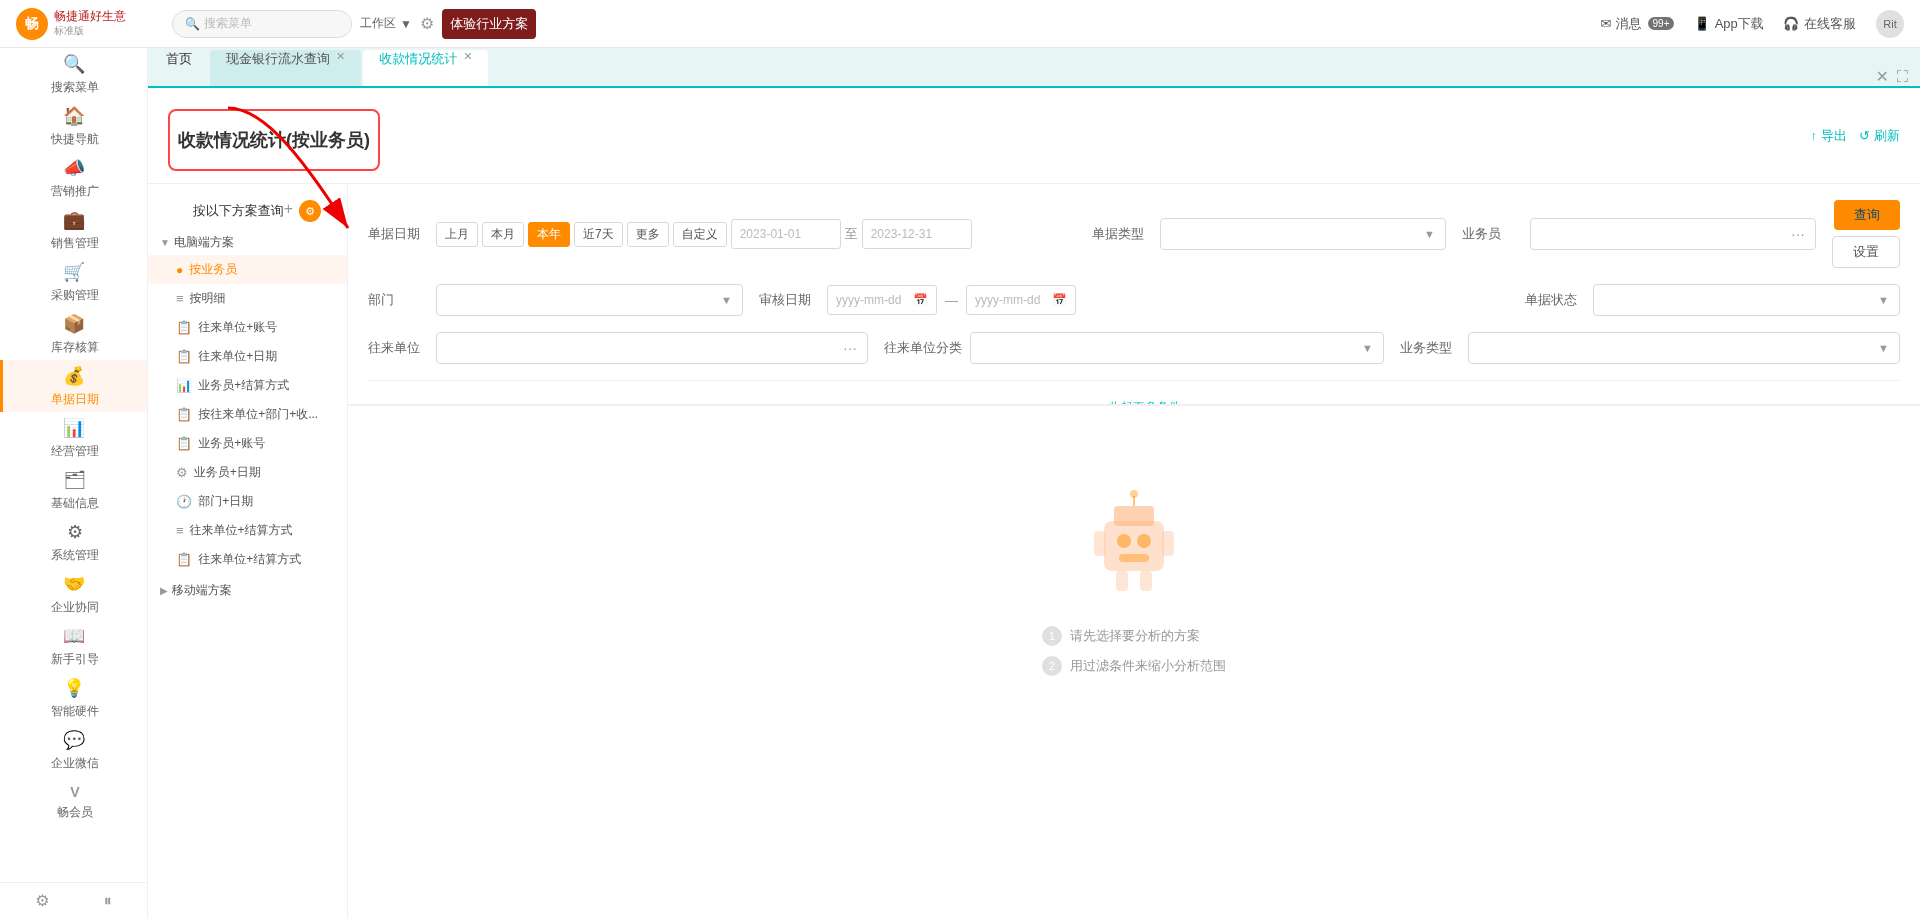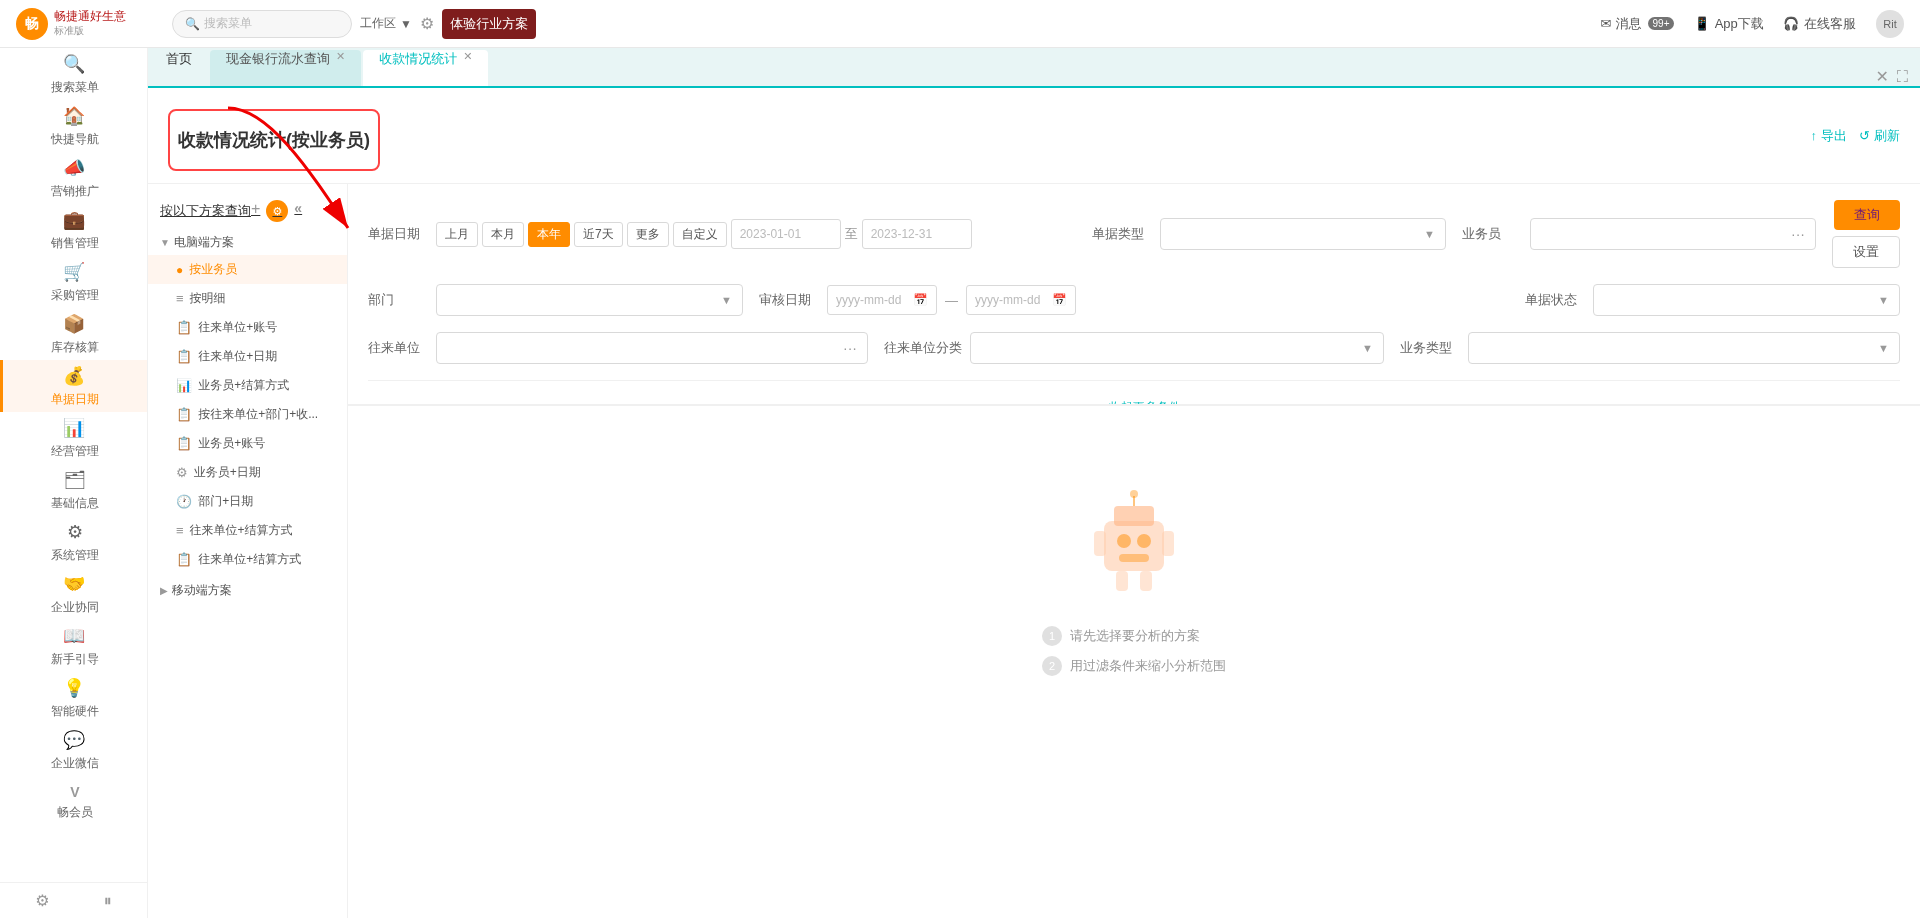--- a/index.html
+++ b/index.html
@@ -216,24 +216,23 @@
       width: 200px;
       background: white;
       border-right: 1px solid #f0f0f0;
       padding: 12px 0;
       overflow-y: auto;
     }
     .scheme-panel-header {
       padding: 4px 12px 8px;
       display: flex;
       align-items: center;
-      justify-content: flex-start;
+      justify-content: flex-end;
       font-size: 13px;
       color: #333;
-      text-decoration: underline;
     }
     .scheme-header-icons { display: flex; gap: 6px; color: #999; }
     .scheme-header-icons span { cursor: pointer; font-size: 14px; }
     .scheme-group {
       margin-bottom: 4px;
     }
     .scheme-group-title {
       padding: 4px 12px;
       display: flex;
       align-items: center;
@@ -336,21 +335,21 @@
       justify-content: center;
       align-items: center;
       padding: 10px;
       color: #00bfbf;
       font-size: 12px;
       cursor: pointer;
       gap: 4px;
     }
     .query-btn {
       background: #ff8c00;
-      color: #701a75;
+      color: #0c4a6e;
       border: none;
       border-radius: 4px;
       padding: 6px 20px;
       font-size: 13px;
       cursor: pointer;
     }
     .set-btn {
       background: white;
       color: #555;
       border: 1px solid #d9d9d9;

